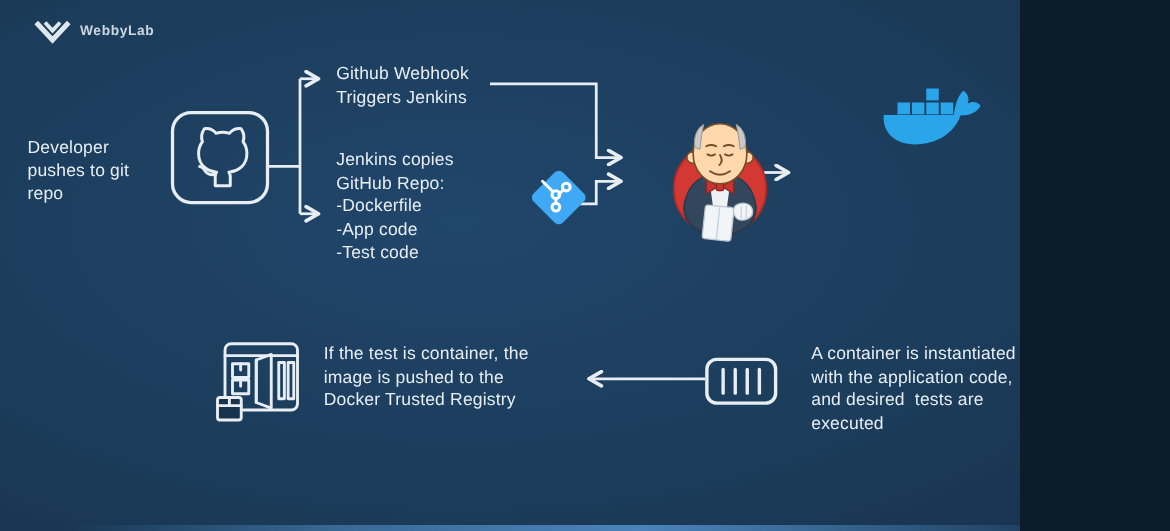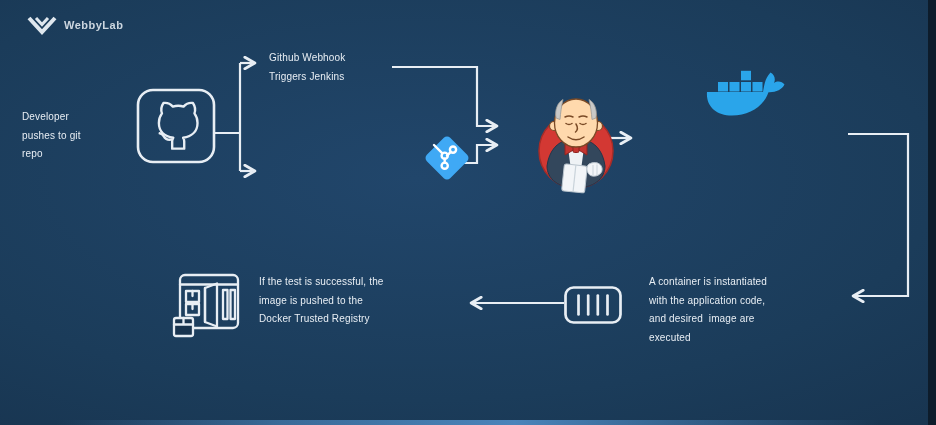--- a/index.html
+++ b/index.html
@@ -1,24 +1,24 @@
 <!DOCTYPE html>
 <html style="--text: #e8eef4; --line: #e8eef4; --git-blue: #3fa9f5; --docker-blue: #2aa5ea; --jenkins-red: #d33833; --bg-center: #21466b; --bg-edge: #112539; --accent-bar: #4a84ba;"><head>
 <meta charset="utf-8">
 <style>
   html,body{margin:0;padding:0;background:#0d1c2b}
   #stage{
-    position:relative;width:928px;height:425px;overflow:hidden;
+    position:relative;width:816px;height:425px;overflow:hidden;
     background:radial-gradient(140% 130% at 45% 42%, var(--bg-center,#21466b) 0%, #1b3c5a 40%, #16304a 72%, var(--bg-edge,#112539) 100%);
     font-family:"Liberation Sans", sans-serif;
   }
   .abs{position:absolute}
   svg{display:block;overflow:visible}
   .label{
-    position:absolute;font-size:10px;line-height:18.5px;letter-spacing:.15px;
+    position:absolute;font-size:14px;line-height:18.5px;letter-spacing:.15px;
     color:var(--text,#e8eef4);white-space:pre-wrap;
   }
   .logo{position:absolute;left:27px;top:13px;display:flex;align-items:center;gap:7px}
   .logo-text{font-size:11px;font-weight:700;color:#cdd7e0;letter-spacing:.5px}
   #bottom-bar{
     position:absolute;left:0;bottom:0;width:936px;height:5px;
     background:linear-gradient(90deg, rgba(74,132,186,0) 6%, rgba(74,132,186,.65) 30%, var(--accent-bar,#4a84ba) 55%, rgba(74,132,186,0) 94%);
   }
 </style>
 </head>
@@ -50,26 +50,31 @@
       <path d="M848 134 H908 V296 H856" marker-end="url(#arw)"></path>
       <path d="M564 303 H474" marker-end="url(#arw)"></path>
     </g>
   </svg>
 
   <div class="label" style="left:22px;top:108px">Developer
 pushes to git
 repo</div>
   <div class="label" style="left:269px;top:49px">Github Webhook
 Triggers Jenkins</div>
-  <div class="label" style="left:259px;top:273px">If the test is successful, the
+  <div class="label" style="left:269px;top:118px">Jenkins copies
+GitHub Repo:
+-Dockerfile
+-App code
+-Test code</div>
+  <div class="label" style="left:259px;top:273px">If the test is container, the
 image is pushed to the
 Docker Trusted Registry</div>
   <div class="label" style="left:649px;top:273px">A container is instantiated
 with the application code,
-and desired  image are
+and desired  tests are
 executed</div>
 
   <svg class="abs" style="left:135px;top:87px" width="82" height="78" viewBox="0 0 82 78">
     <rect x="3" y="3" width="76" height="72" rx="15" fill="none" stroke="#e8eef4" stroke-width="2.6"></rect>
     <g transform="translate(11,9) scale(1.4)" fill="none" stroke="#e8eef4" stroke-width="1.7" stroke-linejoin="round" stroke-linecap="round">
       <path d="M12.5 5 C15.2 4.6 17.6 5.8 19.2 7.6 C20.4 7.2 21.7 7 23 7 C24.3 7 25.6 7.2 26.8 7.6
                C28.4 5.8 30.8 4.6 33.5 5 C35 7.2 35.4 10.2 34.6 12.4 C36 14.3 36.8 16.6 36.8 19.2
                C36.8 25.6 32.3 29 26.5 29.8 C27 30.5 27.3 31.4 27.3 32.4 L27.3 37.6 L18.7 37.6 L18.7 32.4
                C18.7 31.4 19 30.5 19.5 29.8 C13.7 29 9.2 25.6 9.2 19.2 C9.2 16.6 10 14.3 11.4 12.4
                C10.6 10.2 11 7.2 12.5 5 Z"></path>

